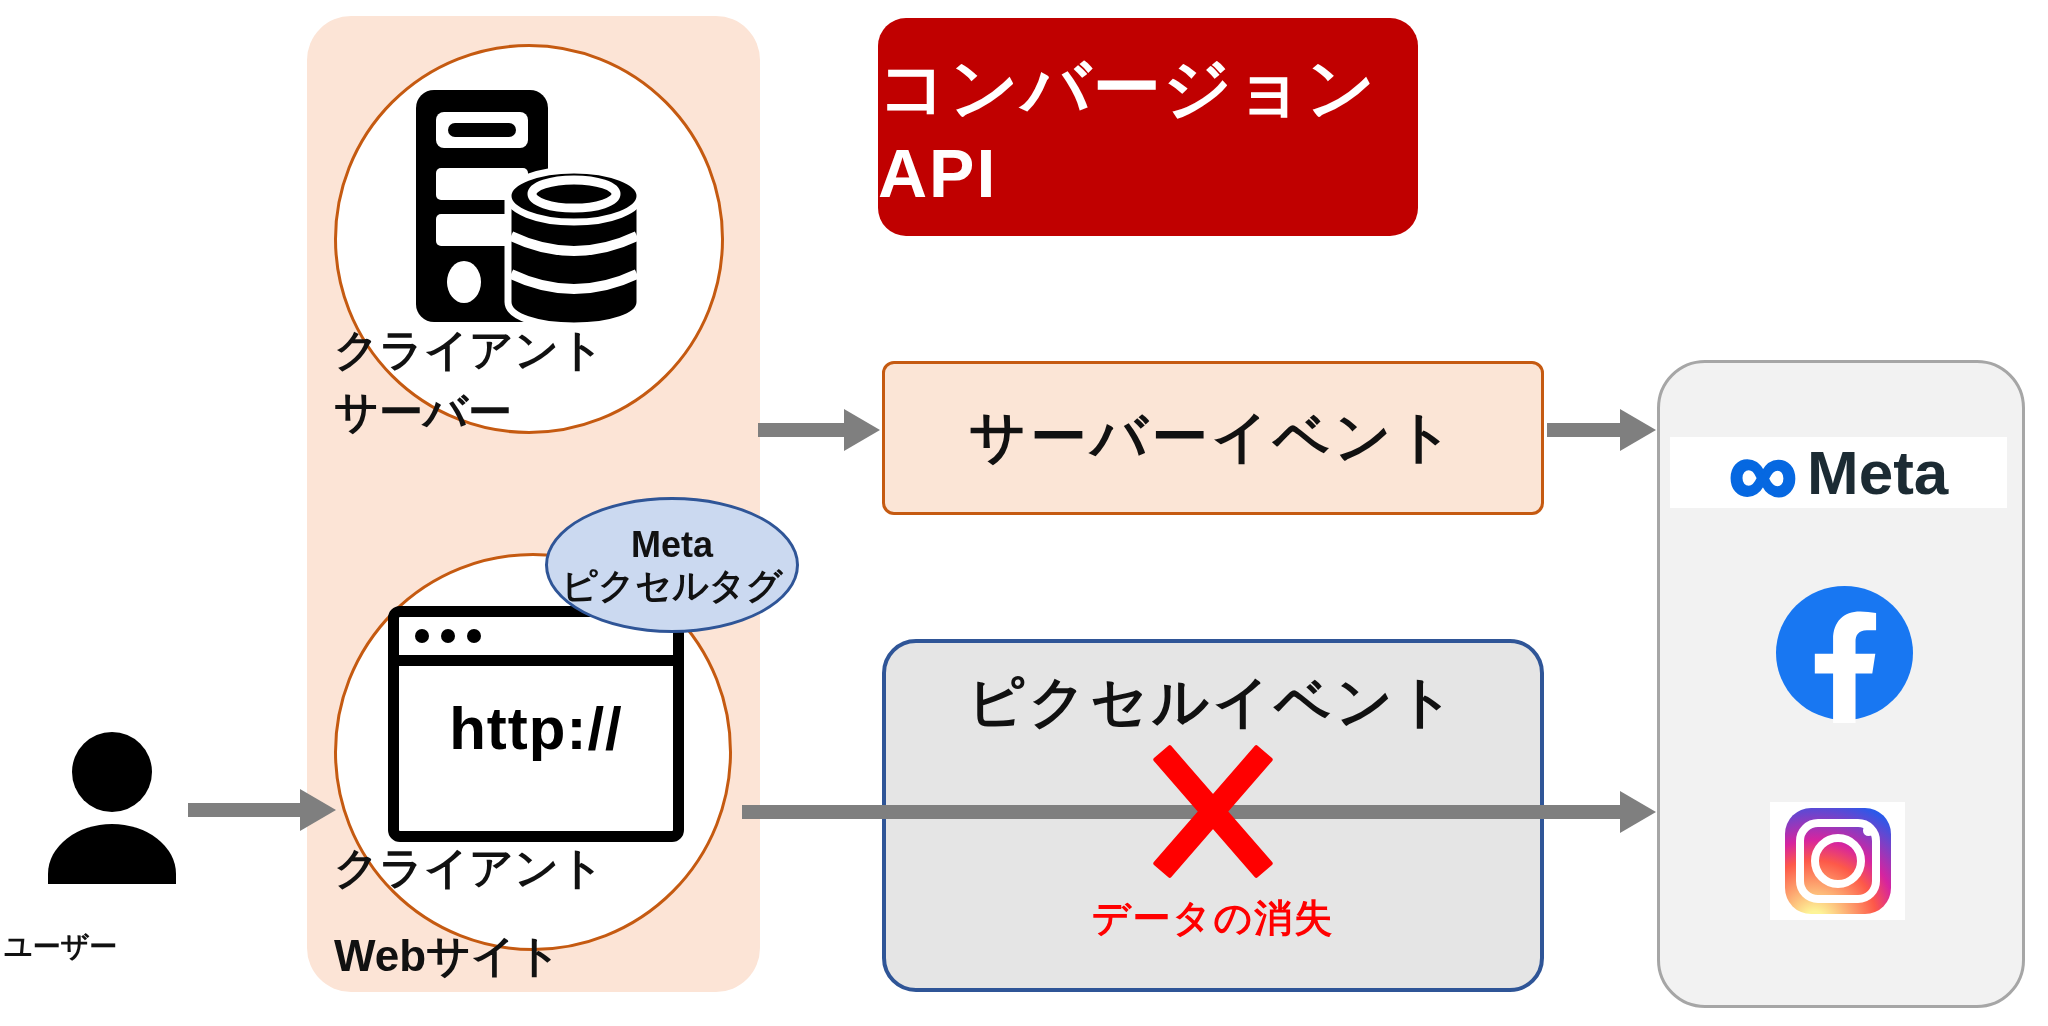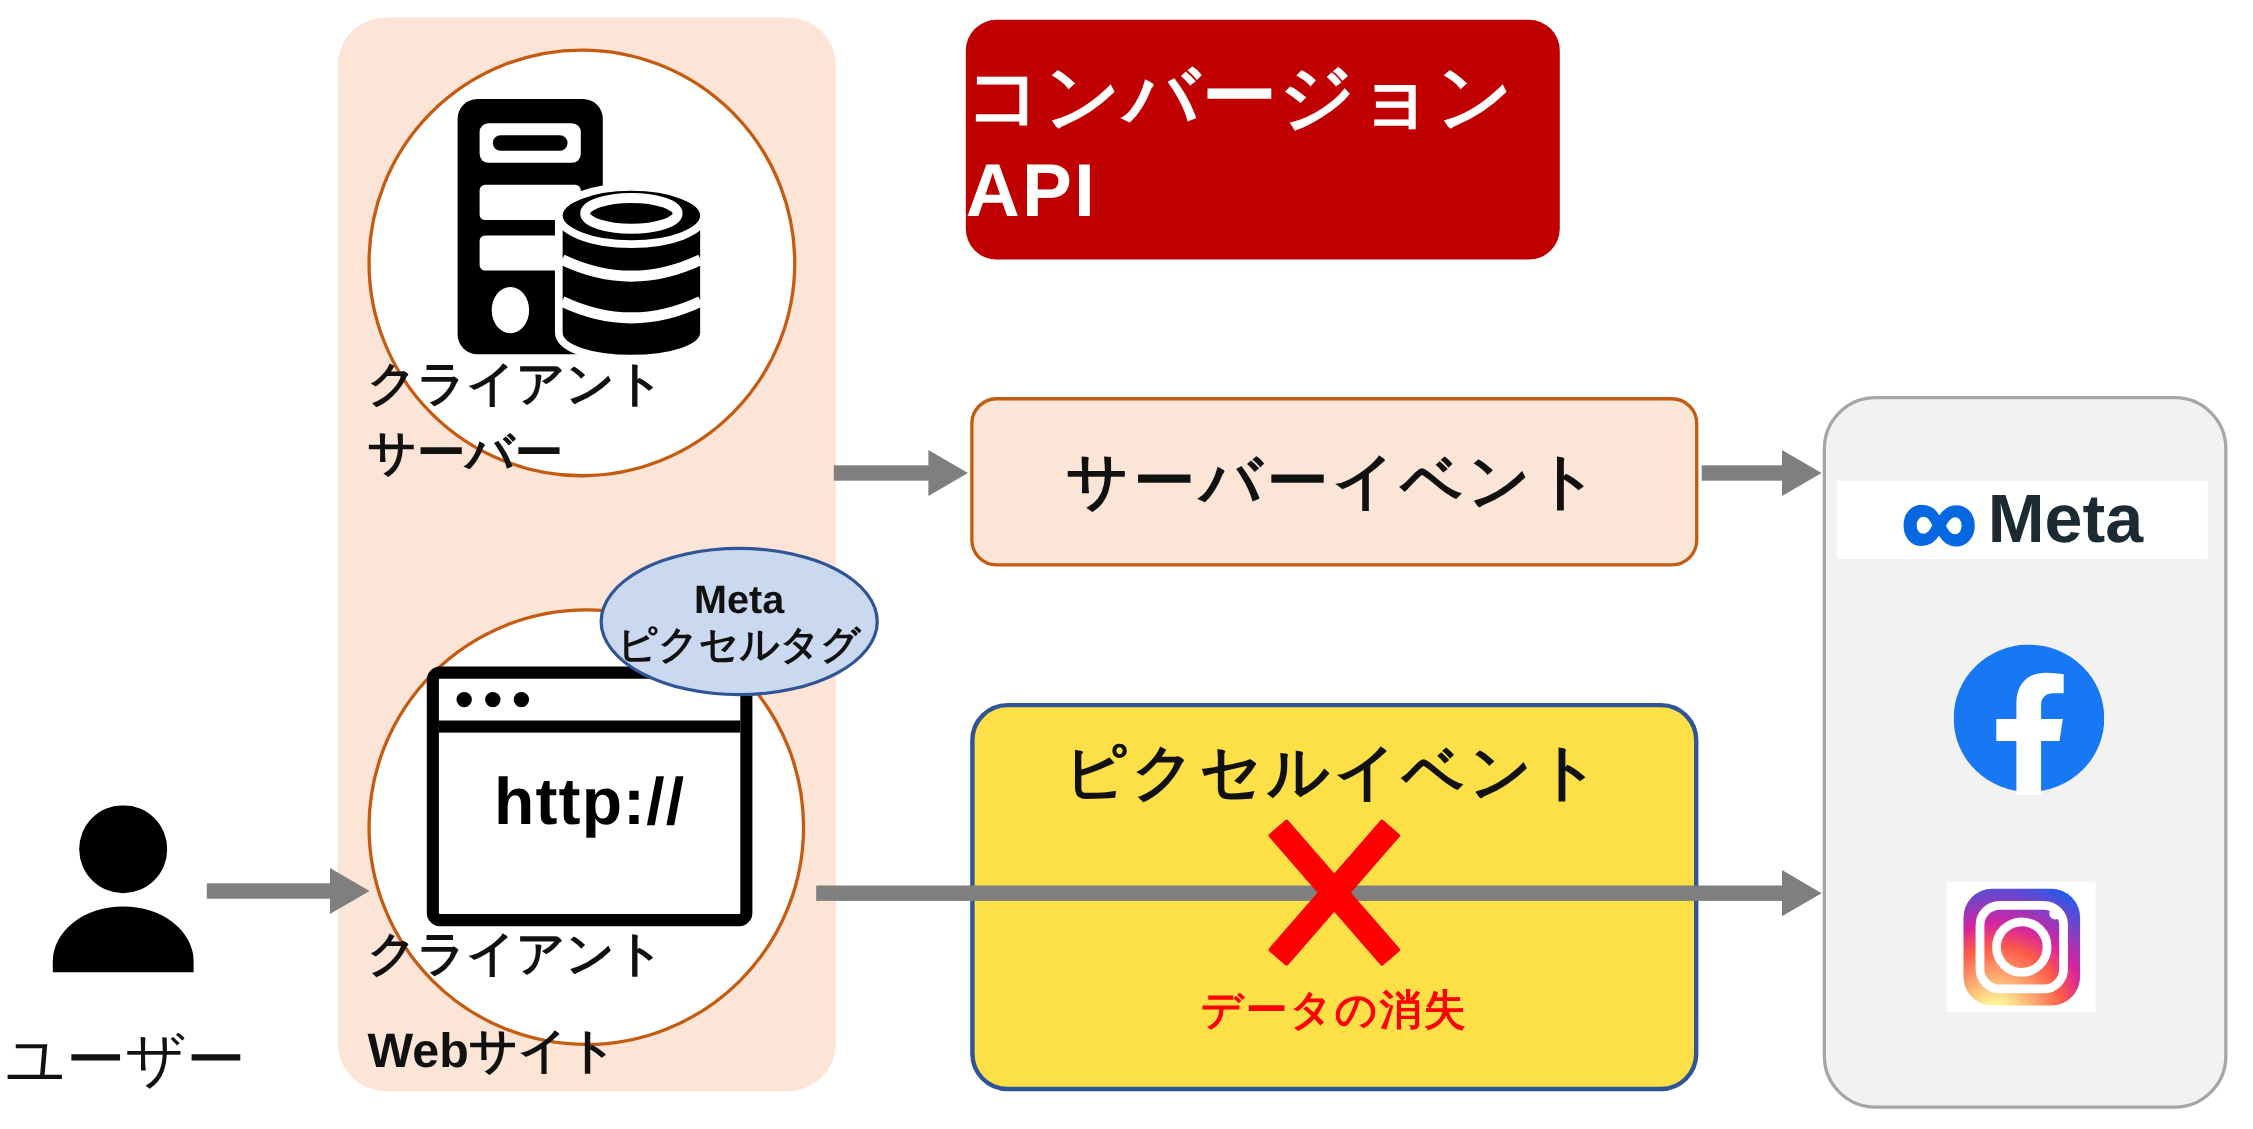--- a/index.html
+++ b/index.html
@@ -26,33 +26,33 @@
 
   
   .pixel-bubble{position:absolute;left:545px;top:497px;width:248px;height:130px;
     background:#CBD9F0;border:3px solid #2F5597;border-radius:50%;
     display:flex;flex-direction:column;align-items:center;justify-content:center;z-index:6;}
   .pixel-bubble .l1{font-size:36px;font-weight:700;color:#111;line-height:1.15;}
   .pixel-bubble .l2{font-size:36px;font-weight:700;color:#111;line-height:1.15;}
 
   
   .user-icon-svg{position:absolute;left:44px;top:732px;width:136px;height:152px;}
-  .user-label{position:absolute;left:4px;top:928px;width:220px;text-align:center;
-    font-size:54px;font-weight:400;color:#111;}
+  .user-label{position:absolute;left:4px;top:928px;width:220px;
+    font-size:28px;font-weight:700;color:#111;}
 
   
   .title-box{position:absolute;left:878px;top:18px;width:540px;height:218px;
     background:#C00000;border-radius:28px;display:flex;align-items:center;justify-content:center;}
   .title-box span{color:#ffffff;font-size:68px;font-weight:800;letter-spacing:2px;}
 
   .event-box{position:absolute;left:882px;width:662px;box-sizing:border-box;}
-  .server-event{top:361px;height:154px;background:#FBE5D6;border:3px solid #C55A11;border-radius:24px;
+  .server-event{top:361px;height:154px;background:#FBE5D6;border:3px solid #C55A11;border-radius:12px;
     display:flex;align-items:center;justify-content:center;}
   .server-event span{font-size:56px;font-weight:700;color:#111;letter-spacing:4px;}
-  .pixel-event{top:639px;height:353px;background:#fde047;border:4px solid #2F5597;border-radius:34px;padding-left:34px;}
+  .pixel-event{top:639px;height:353px;background:#e5e5e5;border:4px solid #2F5597;border-radius:34px;padding-left:34px;}
   .pixel-event .pe-title{position:absolute;left:0;right:0;top:22px;text-align:center;
     font-size:56px;font-weight:700;color:#111;letter-spacing:4px;}
   .pixel-event .pe-loss{position:absolute;left:0;right:0;top:250px;text-align:center;
     font-size:38px;font-weight:700;color:#FF0000;letter-spacing:2px;}
 
   
   .arrow-shaft{position:absolute;height:14px;background:#7F7F7F;z-index:7;}
   .arrow-head{position:absolute;width:0;height:0;z-index:7;
     border-top:21px solid transparent;border-bottom:21px solid transparent;border-left:36px solid #7F7F7F;}
 

